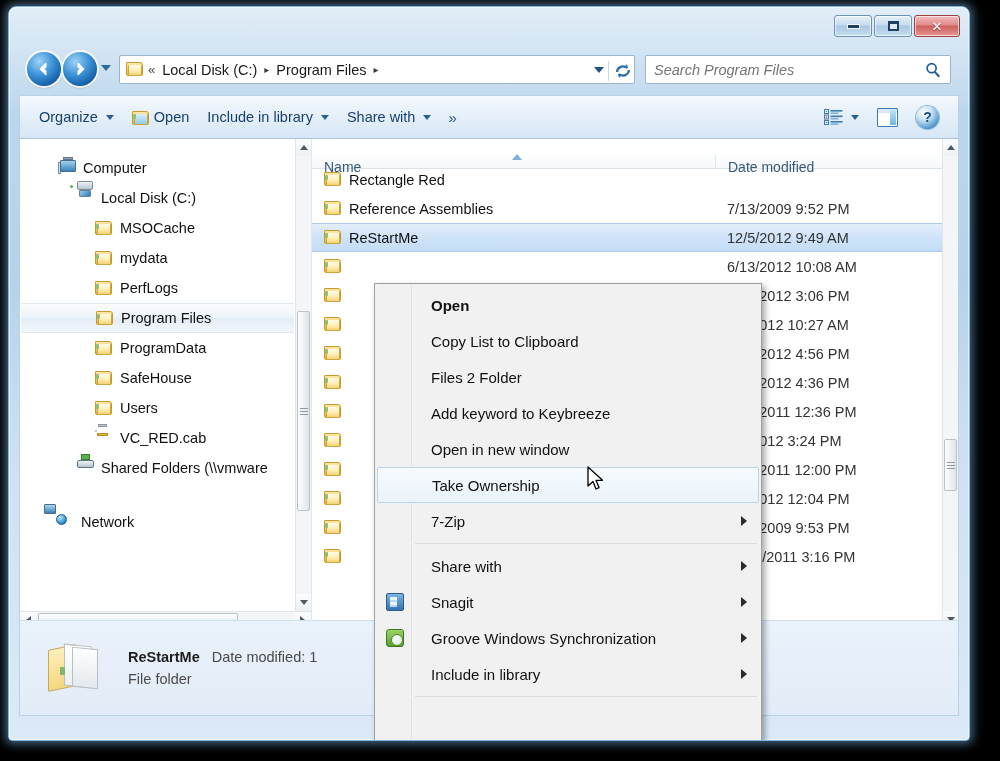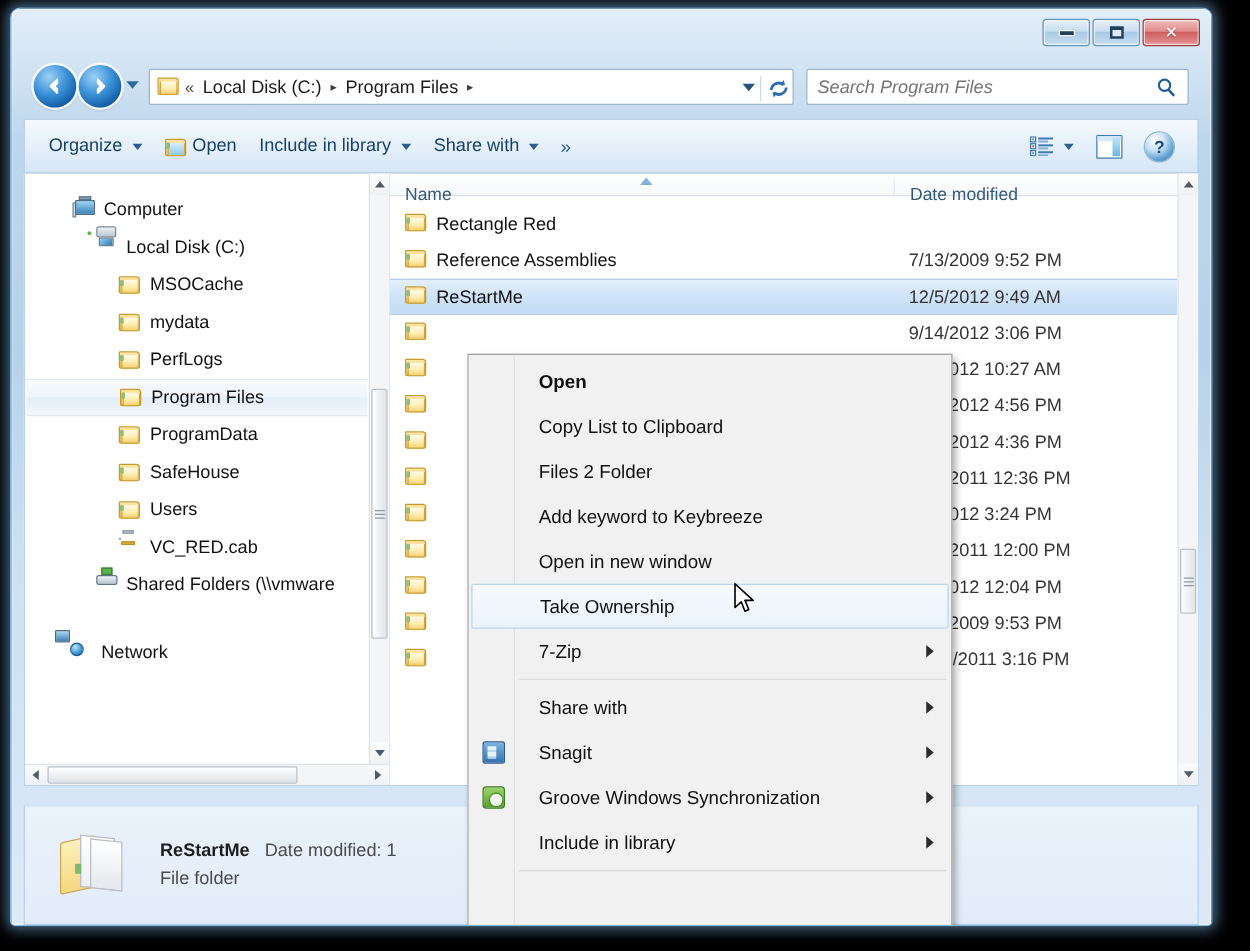--- a/index.html
+++ b/index.html
@@ -228,42 +228,42 @@
   .hs-arrow i{width:0;height:0;border-top:4px solid transparent;border-bottom:4px solid transparent;}
   .hs-arrow.l i{border-right:5px solid #4c5b68;}
   .hs-arrow.r i{border-left:5px solid #4c5b68;}
   .hs-thumb{position:absolute; top:1px; bottom:1px; left:18px; width:200px;
     background:linear-gradient(180deg,#fdfefe,#eef1f4 50%,#dfe4e9);
     border:1px solid #b9c2ca; border-radius:2px; cursor:default;}
 
   
   .filepane { flex:1; position:relative; background:#fff; }
   .colheader {
-    position:absolute; left:0; right:16px; top:4px; height:14px;
+    position:absolute; left:0; right:16px; top:16px; height:14px;
     background:linear-gradient(180deg,#fdfefe,#f6f8fa);
     border-bottom:1px solid #dbe3ea;
     display:flex; font-size:14px; color:#34587a;justify-content:center;
   }
   .col-name { width:403px; position:relative; padding:4px 0 0 12px; cursor:default;}
   .col-date { flex:1; padding:4px 0 0 12px; border-left:1px solid #e2e8ee; cursor:default;}
   .sortmark{ position:absolute; left:200px; top:-1px; width:0;height:0;
     border-left:5px solid transparent;border-right:5px solid transparent;border-bottom:6px solid #7fb2d8;}
 
   .rows { position:absolute; left:0; right:16px; top:26px; bottom:0; overflow:hidden;}
   .row { height:29px; display:flex; align-items:center; font-size:14.5px; color:#111; cursor:default;}
   .row.selected {
     background:linear-gradient(180deg,#e3eefb 0%,#cfe3f8 50%,#c3dcf6 100%);
     border-top:1px solid #aecbe8; border-bottom:1px solid #aecbe8;
   }
   .cell-name { width:403px; display:flex; align-items:center; padding-left:12px; gap:8px;}
   .cell-date { flex:1; padding-left:12px; color:#333; }
 
   
   .statusbar {
-    position:absolute; left:10px; right:10px; bottom:0; height:96px;
+    position:absolute; left:10px; right:10px; bottom:24px; height:96px;
     background:linear-gradient(180deg,#eaf2fb 0%,#e2ecf8 100%);
     border:1px solid #b9d2e6; border-top:1px solid #cfe0ef;
     display:flex; align-items:center; padding-left:28px; gap:22px;
   }
   .bigfolder{ width:58px; height:50px; position:relative;}
   .bigfolder .bk{position:absolute;left:0;top:4px;width:28px;height:42px;
      background:linear-gradient(180deg,#fdf0bc,#f5d77e);border:1px solid #caa84e;
      transform:skewY(-12deg); border-radius:2px;}
   .bigfolder .p1{position:absolute;left:16px;top:2px;width:28px;height:42px;background:linear-gradient(180deg,#ffffff,#eceff2);
      border:1px solid #b9bfc5; transform:skewY(6deg);}
@@ -552,20 +552,27 @@
         </div>
 
         <div class="row selected">
           <span class="cell-name">
             <span><span class="folder" style="display:inline-block"><span class="back"></span><span class="front"></span><span class="tab"></span></span></span>
             <span>ReStartMe</span>
           </span>
           <span class="cell-date">12/5/2012 9:49 AM</span>
         </div>
 
+        <div class="row">
+          <span class="cell-name">
+            <span><span class="folder" style="display:inline-block"><span class="back"></span><span class="front"></span><span class="tab"></span></span></span>
+            <span></span>
+          </span>
+          <span class="cell-date">6/13/2012 10:08 AM</span>
+        </div>
 
         <div class="row">
           <span class="cell-name">
             <span><span class="folder" style="display:inline-block"><span class="back"></span><span class="front"></span><span class="tab"></span></span></span>
             <span></span>
           </span>
           <span class="cell-date">9/14/2012 3:06 PM</span>
         </div>
 
         <div class="row">

